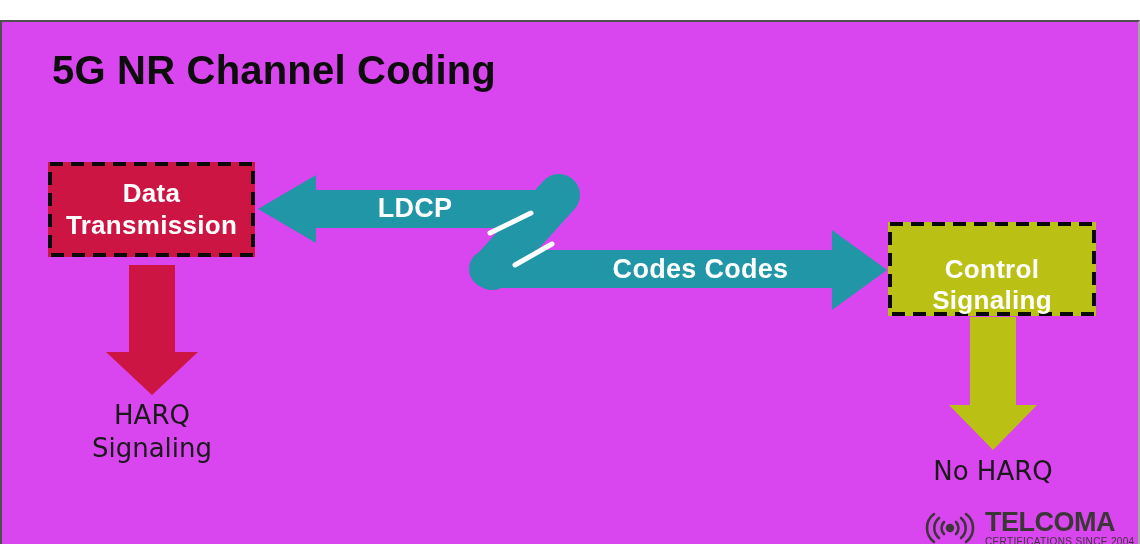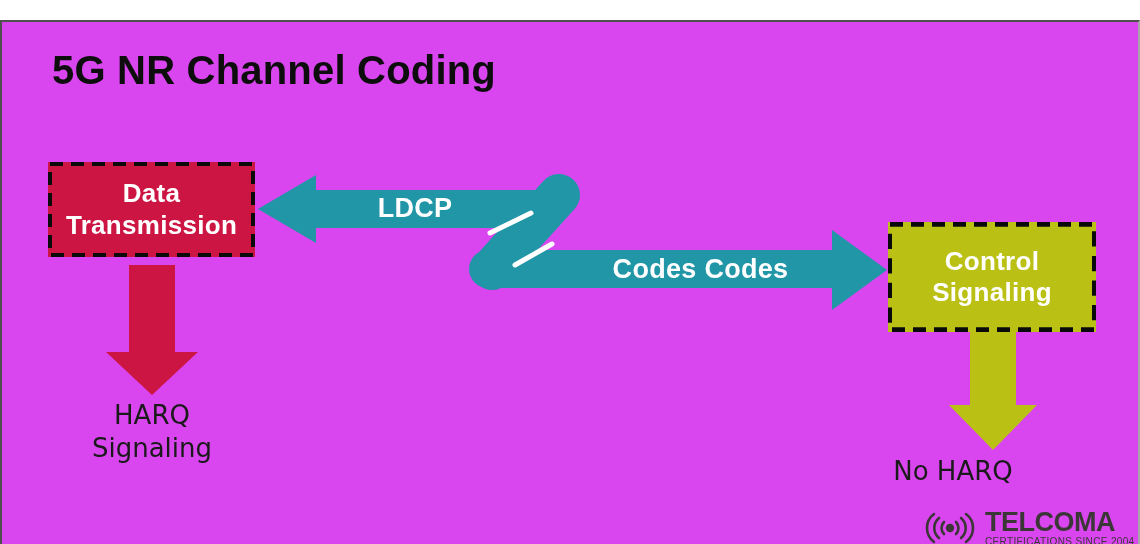--- a/index.html
+++ b/index.html
@@ -65,22 +65,23 @@
     left: 46px;
     top: 140px;
     width: 207px;
     height: 95px;
     background: var(--crimson, #cd1543);
   }
   .box-control {
     left: 886px;
     top: 200px;
     width: 208px;
-    height: 110px;
+    height: 94px;
     background: var(--lime, #bbc015);
+    align-items: flex-end;
   }
   .arrow-label {
     position: absolute;
     color: #ffffff;
     font-size: 27px;
     font-weight: 700;
     text-align: center;
     line-height: 28px;
     letter-spacing: 0.3px;
   }
@@ -90,21 +91,21 @@
     position: absolute;
     color: var(--label-dark, #1a1a1a);
     font-family: "DejaVu Sans", sans-serif;
     font-size: 26px;
     font-weight: 500;
     text-align: center;
     line-height: 33px;
     white-space: pre-line;
   }
   .label-harq    { left: 55px;  top: 377px; width: 190px; }
-  .label-noharq  { left: 856px; top: 433px; width: 190px; }
+  .label-noharq  { left: 896px; top: 433px; width: 190px; }
   .logo {
     position: absolute;
     left: 918px;
     top: 484px;
     display: flex;
     align-items: center;
     gap: 5px;
   }
   .logo-text-col {
     display: flex;

